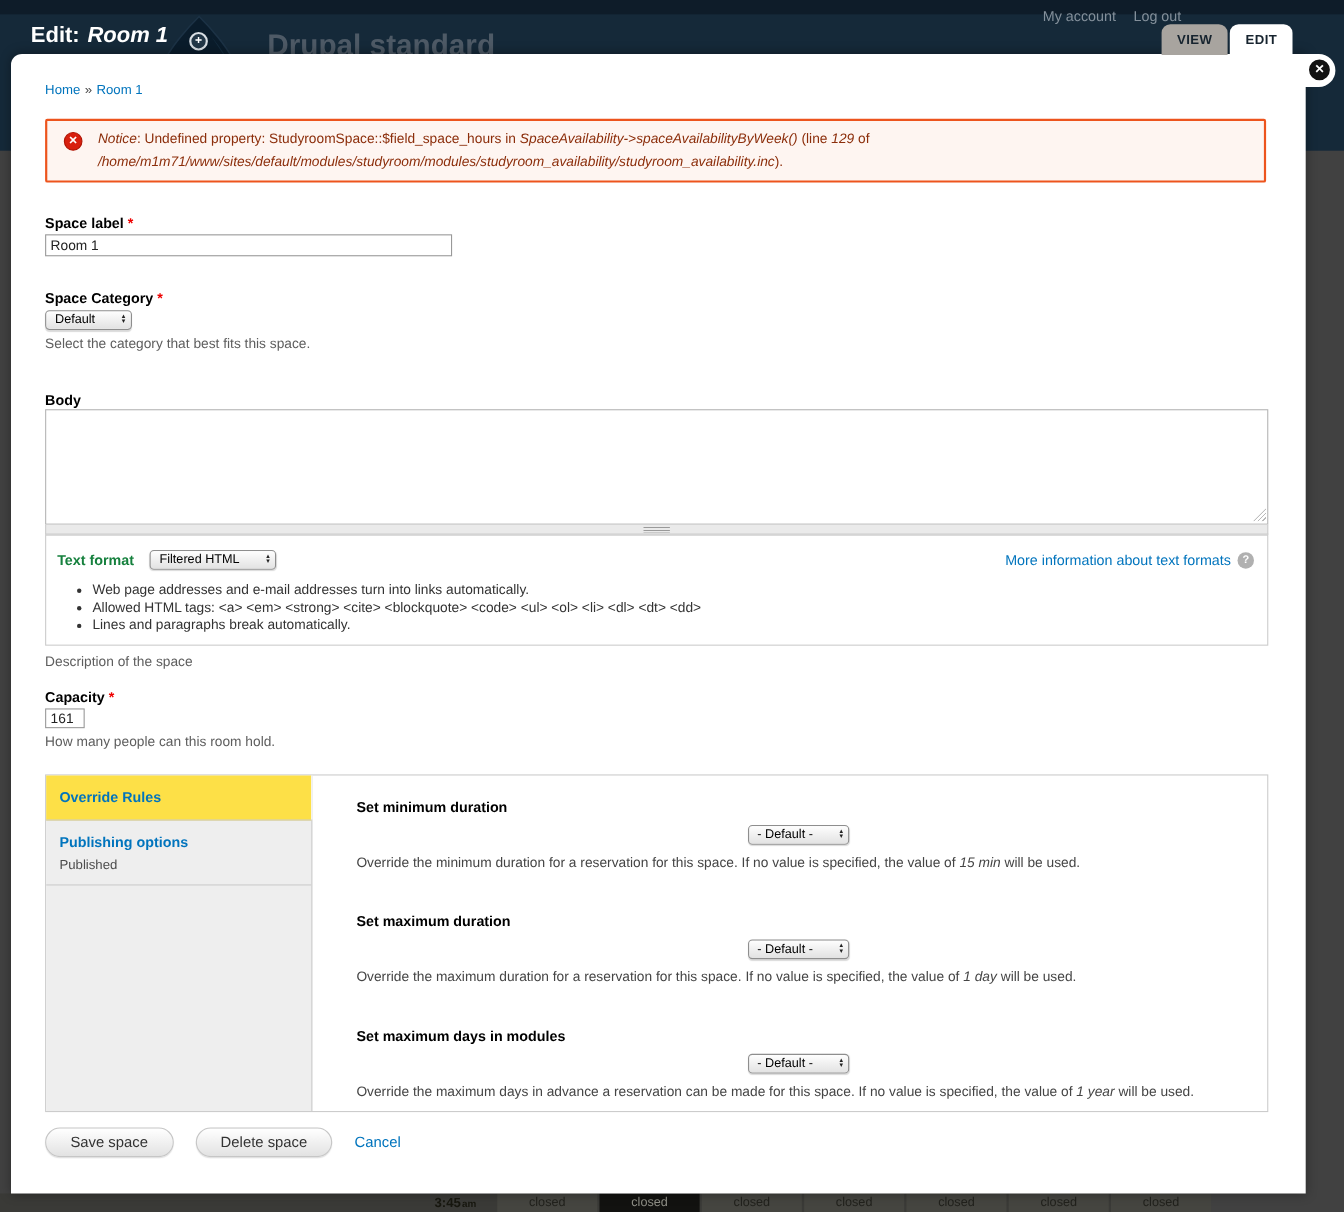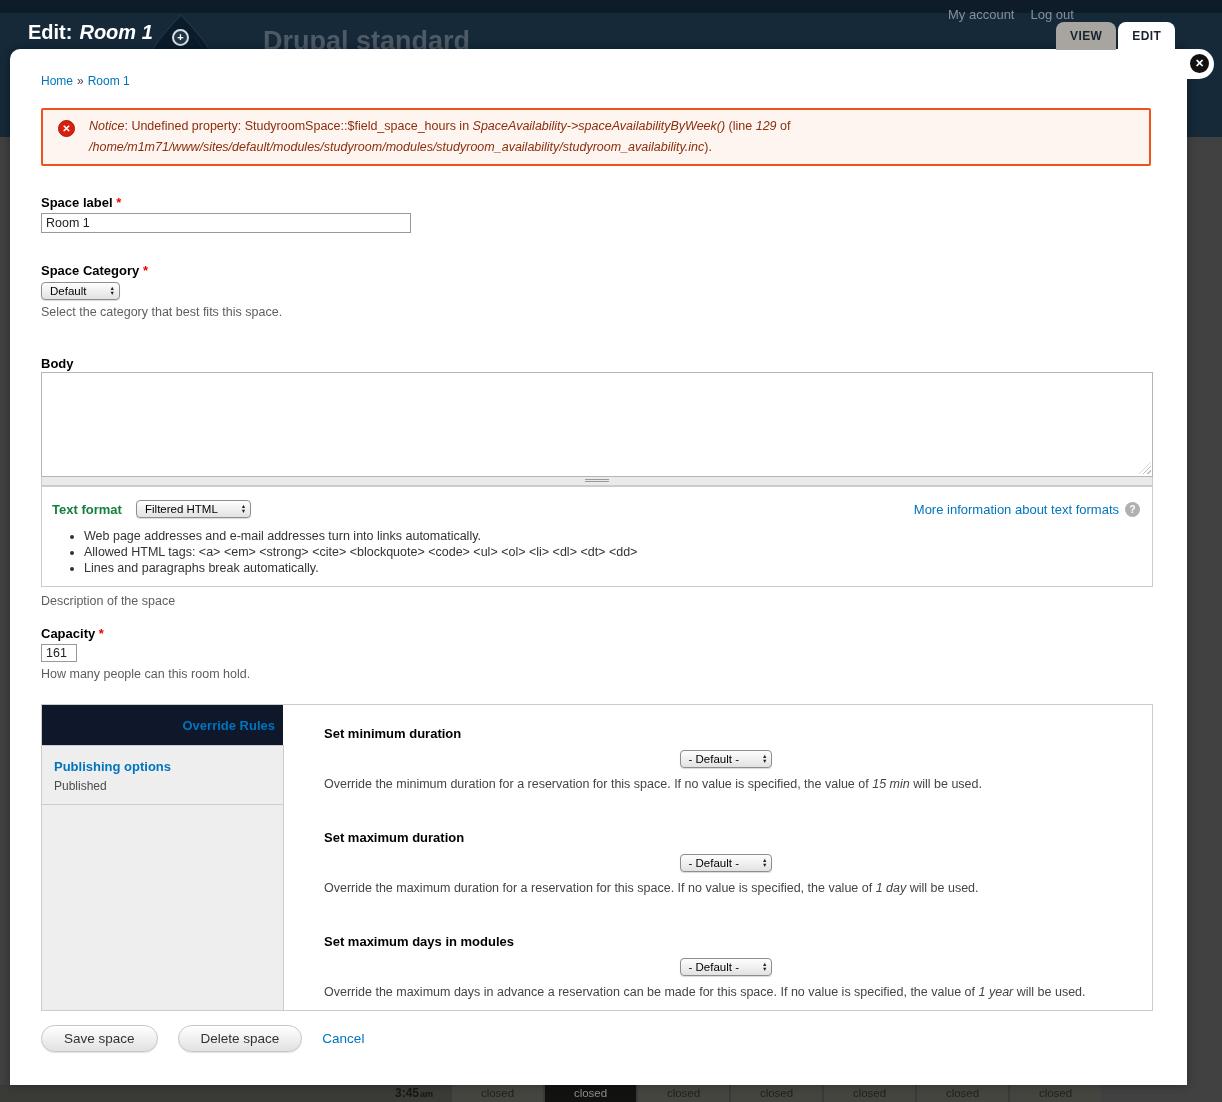--- a/index.html
+++ b/index.html
@@ -13,21 +13,21 @@
   .header-band { position:absolute; top:0; left:0; width:1222px; height:137px; background:#152939; }
   .topbar { position:absolute; top:0; left:0; width:1222px; height:13px; background:#0e1c29; }
   .droplet { position:absolute; left:136px; top:13px; }
   .page-title { position:absolute; left:28px; top:21px; font-size:20px; font-weight:bold; color:#fff; z-index:2; }
   .page-title .em-name { font-style:italic; margin-left:7px; }
   .addshort-icon {
     position:absolute; left:172px; top:29px; width:17px; height:17px; border-radius:50%;
     background:#223646; border:2px solid #d9dfe4; color:#fff; font-size:11px; font-weight:bold;
     line-height:12px; text-align:center; z-index:2;
   }
-  .site-name { position:absolute; left:243px; top:26px; font-size:27px; font-weight:bold; color:#4e5a66;margin-left:20px; }
+  .site-name { position:absolute; left:243px; top:26px; font-size:27px; font-weight:bold; color:#4e5a66; }
   .account-links { position:absolute; left:948px; top:7px; display:flex; gap:16px; font-size:13px; }
   .account-links a { color:#84909b; }
 
   
   .tabs { position:absolute; left:1056px; top:22px; display:flex; z-index:6; }
   .tab { height:28px; line-height:28px; padding:0 14px; font-size:12px; font-weight:bold;
          letter-spacing:.4px; color:#17242f; border-radius:8px 8px 0 0; cursor:default; }
   .tab-view { background:#a8a49f; margin-right:2px; }
   .tab-edit { background:#ffffff; }
 
@@ -101,21 +101,21 @@
   .more-wrap a { color:#0074bd; }
   .help-icon {
     width:15px; height:15px; border-radius:50%; background:#b0b0b0; color:#fff;
     font-size:10px; font-weight:bold; line-height:15px; text-align:center; margin-left:6px;
   }
   .tips { position:absolute; left:30px; top:41px; font-size:12.5px; color:#333; line-height:16px; list-style:disc; padding-left:12px; }
 
   .vtabs { position:absolute; left:31px; top:655px; width:1112px; height:307px; border:1px solid #ccc; display:flex; }
   .vtab-menu { width:242px; background:#eee; border-right:1px solid #ccc; }
   .vtab-item { padding:11px 8px 11px 12px; border-bottom:1px solid #ccc; position:relative; cursor:pointer; }
-  .vtab-item.active { background:#0f172a;text-align:right; }
+  .vtab-item.active { background:#fde047; }
   .vtab-item.active::after { content:""; position:absolute; right:-1px; top:0; bottom:0; width:1px; background:#fff; }
   .vtab-link { color:#0074bd; font-weight:bold; font-size:13px; }
   .vtab-summary { font-size:12px; color:#4c4c4c; margin-top:4px; }
 
   .vtab-pane { flex:1; padding:21px 24px 0 40px; }
   .vt-section { margin-bottom:39px; }
   .vt-title { font-size:13px; font-weight:bold; color:#000; margin-bottom:8px; }
   .vt-select-row { margin-bottom:9px;text-align:center; }
   .vt-desc { font-size:12.5px; color:#454545; }
   .vt-desc em { font-style:italic; }

